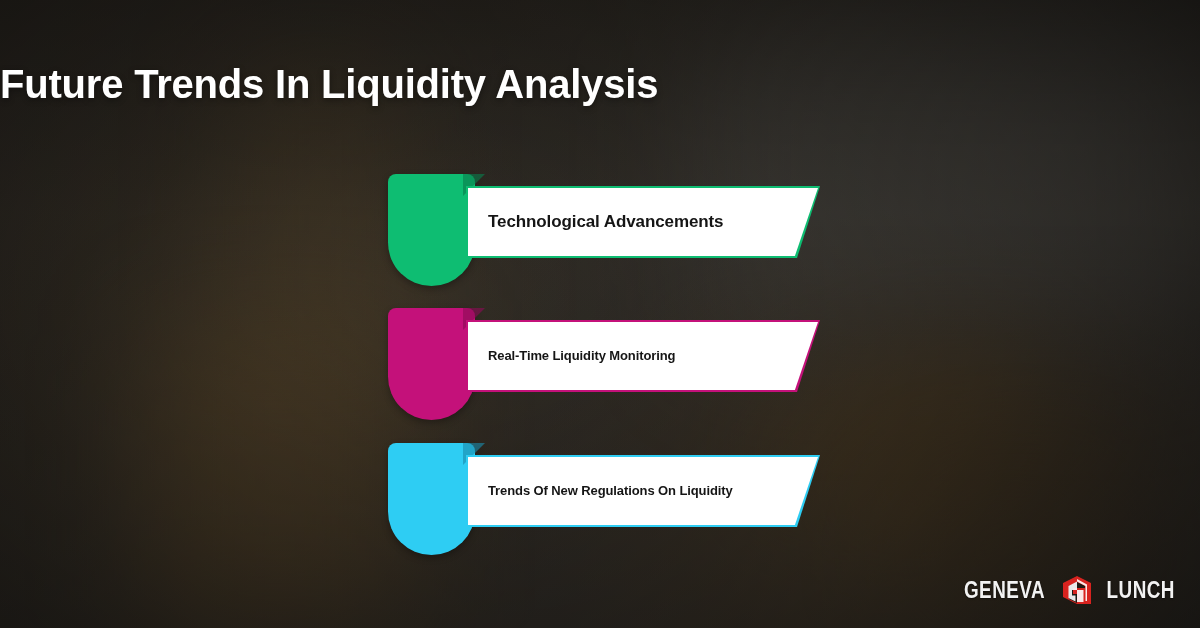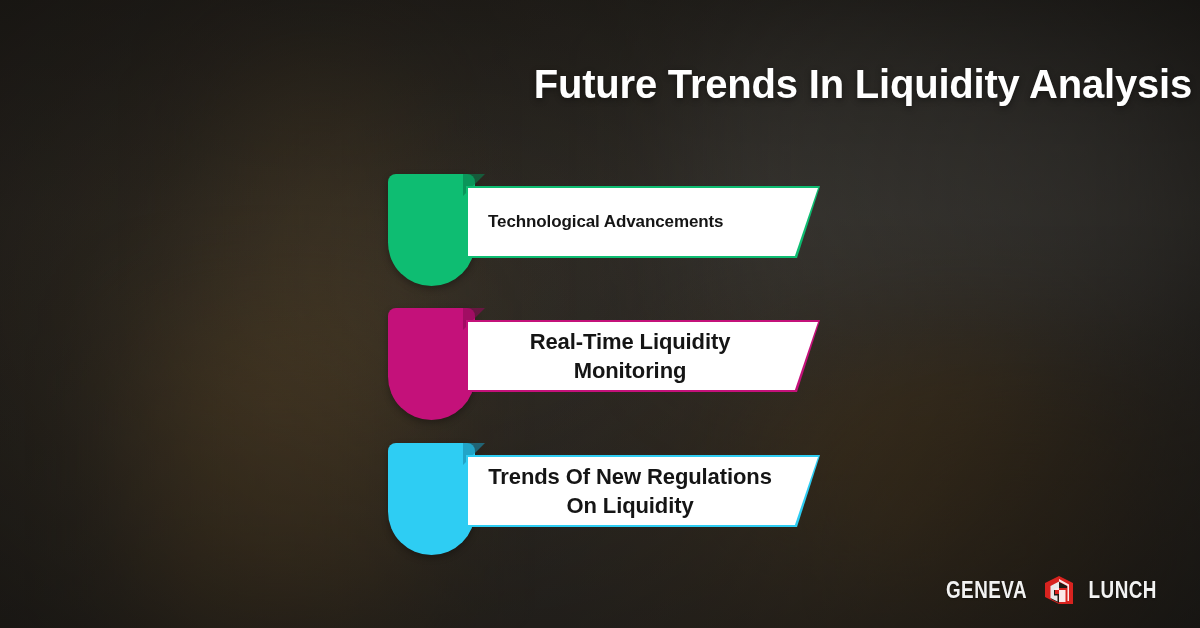--- a/index.html
+++ b/index.html
@@ -91,23 +91,23 @@
   .bg-tint {
     position: absolute;
     inset: 0;
     background: rgba(42,38,32,0.36);
   }
 
   
   .title {
     position: absolute;
     left: 0;
-    right: 8px;
+    right: 0;
     top: 62px;
-    text-align: right;
+    text-align: left;
     color: #ffffff;
     font-size: 40px;
     font-weight: bold;
     letter-spacing: -0.2px;
     text-shadow: 0 2px 6px rgba(0,0,0,0.40);
     white-space: nowrap;
   }
 
   
   .rows {
@@ -167,32 +167,32 @@
     height: 68px;
     background: #ffffff;
     clip-path: polygon(0 0, 100% 0, 93.4% 100%, 0 100%);
     display: flex;
     align-items: center;
     box-sizing: border-box;
     padding: 0 46px 0 20px;
   }
   .banner-text {
     color: #151515;
-    font-size: 22px;
+    font-size: 13px;
     font-weight: bold;
     line-height: 1.32;
     text-align: center;
     letter-spacing: -0.1px;
   }
   .row-1 .banner-text { font-size: 17px; }
 
   
   .logo {
     position: absolute;
-    right: 36px;
+    right: 18px;
     bottom: 22px;
     display: flex;
     align-items: center;
     gap: 7px;
     height: 32px;
   }
   .logo-word {
     color: #f2f2f2;
     font-size: 23px;
     font-weight: bold;

